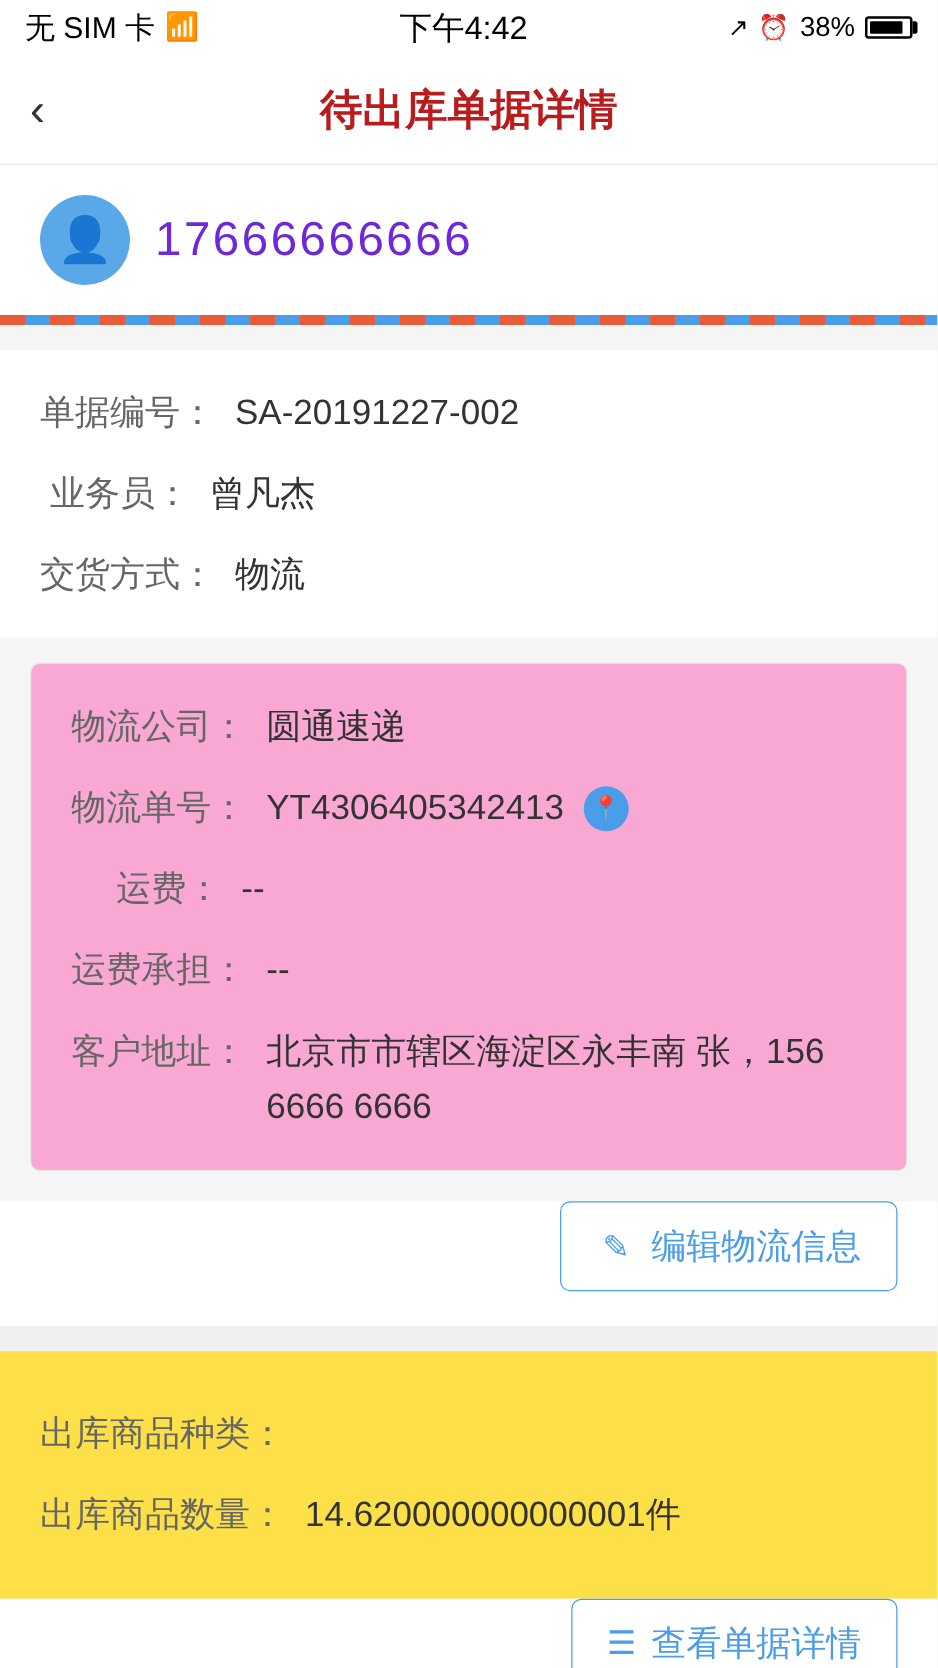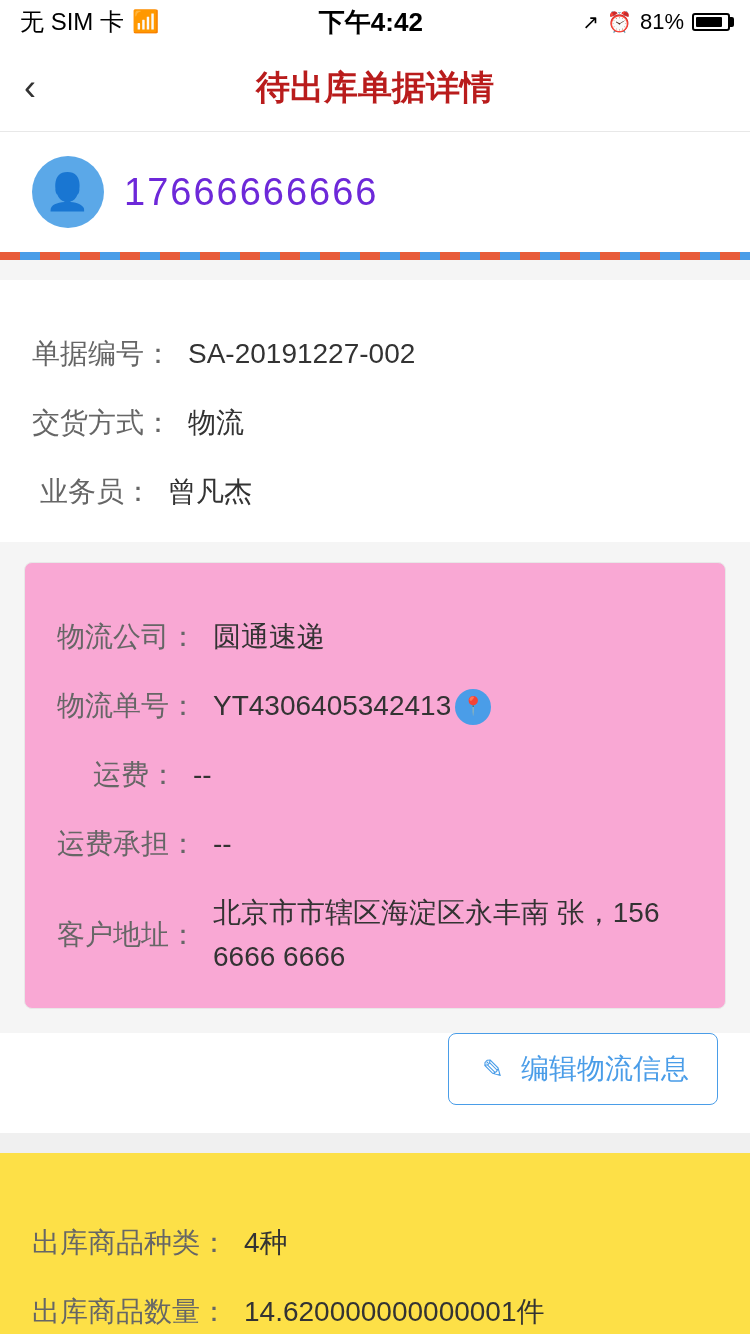--- a/index.html
+++ b/index.html
@@ -100,44 +100,43 @@
     }
 
     
     .section {
       background: #fff;
       margin-top: 20px;
       padding: 28px 32px;
     }
     .field-row {
       display: flex;
-      align-items: center;
+      align-items: flex-start;
       margin-bottom: 20px;
       line-height: 1.6;
-      margin-top: 24px;
     }
     .field-row:last-child { margin-bottom: 0; }
     .field-label {
       color: #666;
       font-size: 28px;
       min-width: 120px;
       text-align: right;
       margin-right: 16px;
       white-space: nowrap;
       flex-shrink: 0;
     }
     .field-value {
       color: #333;
       font-size: 28px;
       flex: 1;
     }
     .field-value.with-icon {
       display: flex;
       align-items: center;
-      gap: 4px;
+      gap: 16px;
     }
     .location-icon {
       width: 36px; height: 36px;
       background: #4a9de8;
       border-radius: 50%;
       display: flex; align-items: center; justify-content: center;
       color: #fff; font-size: 20px;
       flex-shrink: 0;
     }
 
@@ -219,25 +218,25 @@
 </head>
 <body>
 
 <div class="page-wrapper">
 
   <div class="status-bar">
     <div class="status-left">
       <span>无 SIM 卡</span>
       <span class="wifi-icon">📶</span>
     </div>
-    <div style="font-size:26px;font-weight:700;">下午4:42</div>
+    <div style="font-size:26px;font-weight:400;">下午4:42</div>
     <div class="status-right">
       <span style="font-size:20px;">↗</span>
       <span style="font-size:20px;">⏰</span>
-      <span>81%</span>
+      <span>38%</span>
       <div class="battery">
         <div class="battery-fill"></div>
       </div>
     </div>
   </div>
 
   <div class="nav-bar">
     <span class="nav-back">‹</span>
     <span class="nav-title">待出库单据详情</span>
   </div>
@@ -252,26 +251,26 @@
     </div>
 
     <div class="dashed-divider"></div>
 
     <div class="section">
       <div class="field-row">
         <span class="field-label">单据编号：</span>
         <span class="field-value">SA-20191227-002</span>
       </div>
       <div class="field-row">
+        <span class="field-label">业务员：</span>
+        <span class="field-value">曾凡杰</span>
+      </div>
+      <div class="field-row">
         <span class="field-label">交货方式：</span>
         <span class="field-value">物流</span>
-      </div>
-      <div class="field-row">
-        <span class="field-label">业务员：</span>
-        <span class="field-value">曾凡杰</span>
       </div>
     </div>
 
     <div class="logistics-card" style="margin: 20px 24px 0; background:#f9a8d4;">
       <div class="field-row">
         <span class="field-label">物流公司：</span>
         <span class="field-value">圆通速递</span>
       </div>
       <div class="field-row">
         <span class="field-label">物流单号：</span>
@@ -301,21 +300,20 @@
         <span class="edit-icon-box" style="font-size:26px;">✎</span>
         <span>编辑物流信息</span>
       </button>
     </div>
 
     <div class="separator"></div>
 
     <div class="info-section">
       <div class="field-row">
         <span class="field-label" style="min-width:160px;">出库商品种类：</span>
-        <span class="field-value">4种</span>
       </div>
       <div class="field-row">
         <span class="field-label" style="min-width:160px;">出库商品数量：</span>
         <span class="field-value">14.620000000000001件</span>
       </div>
     </div>
 
     <div class="detail-btn-row">
       <button class="detail-btn">
         <span style="font-size:26px;">☰</span>

